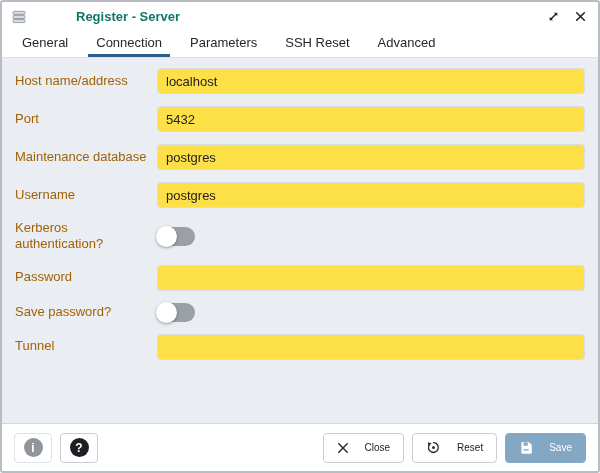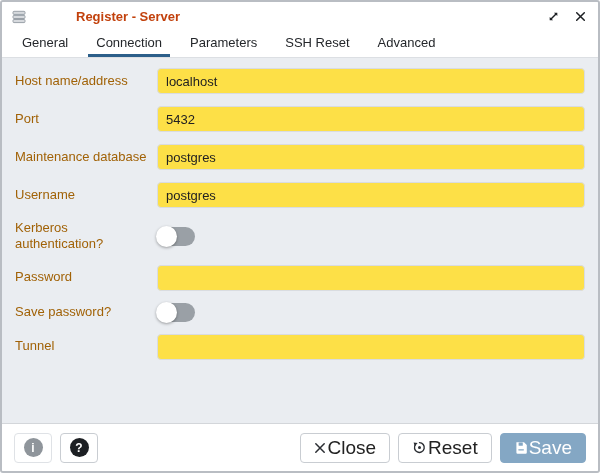--- a/index.html
+++ b/index.html
@@ -11,21 +11,21 @@
     border: 2px solid #b9bdc3; border-radius: 3px;
     display: flex; flex-direction: column;
     background: #eaedf1; overflow: hidden;
   }
 
   
   .titlebar {
     flex: 0 0 29px; background: #fff;
     display: flex; align-items: center; padding: 0 12px 0 10px;
   }
-  .titlebar .title { font-weight: bold; font-size: 13px; color: #c2410c; margin-left: 6px; padding-left: 44px; }
+  .titlebar .title { font-weight: bold; font-size: 13px; color: #0f766e; margin-left: 6px; padding-left: 44px; }
   .win-controls { margin-left: auto; display: flex; gap: 15px; align-items: center; }
   .win-btn { display: flex; align-items: center; justify-content: center; cursor: pointer; background: none; border: none; }
 
   
   .tabbar {
     flex: 0 0 27px; background: #fff; border-bottom: 1px solid #dcdfe3;
     display: flex; align-items: stretch; padding-left: 6px;
   }
   .tab {
     font-size: 13px; color: #24272b; padding: 0 8px; margin: 0 6px;
@@ -66,21 +66,21 @@
   .circle {
     width: 19px; height: 19px; border-radius: 50%; color: #fff;
     font-size: 12px; font-weight: bold; display: flex; align-items: center;
     justify-content: center; line-height: 1;
   }
   .circle.info { background: #8f959b; }
   .circle.help { background: #1c1f23; }
   .spacer { flex: 1; }
   .btn {
     height: 30px; border: 1px solid #c9cdd2; border-radius: 4px; background: #fff;
-    font-size: 19px; color: #222; display: flex; align-items: center; gap: 1px;
+    font-size: 10px; color: #222; display: flex; align-items: center; gap: 16px;
     padding: 0 13px; font-family: inherit; cursor: pointer;
   }
   .btn.primary { background: #84a7c4; border-color: #84a7c4; color: #fff; }
 </style>
 </head>
 <body>
 
 <div class="dialog">
 
   <div class="titlebar">

